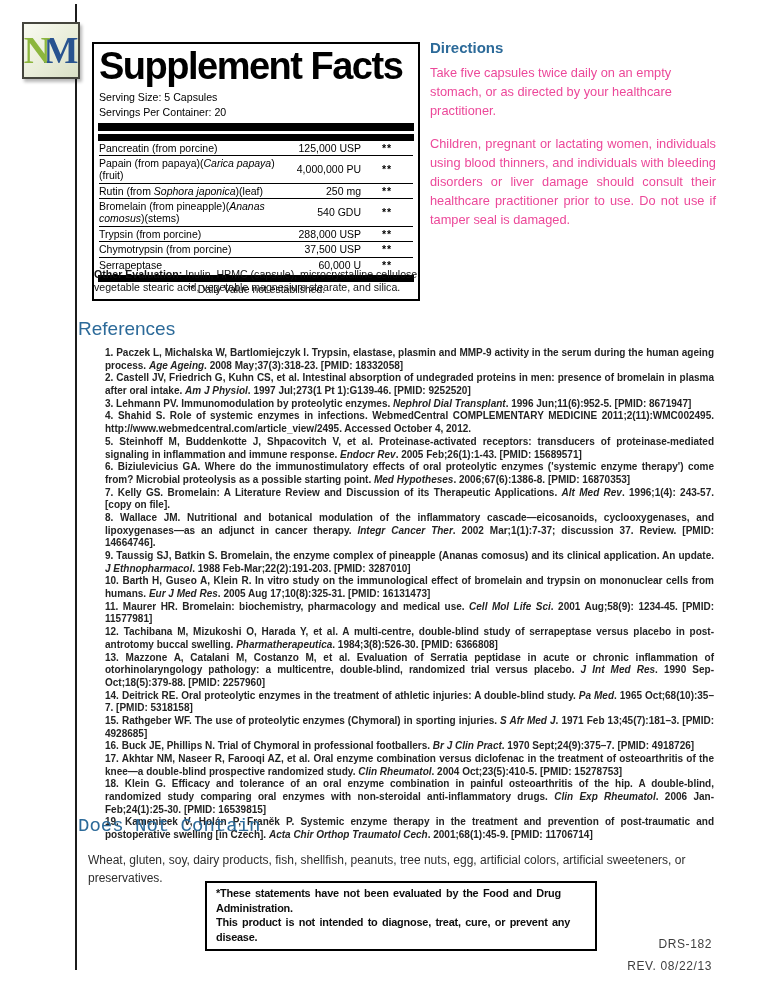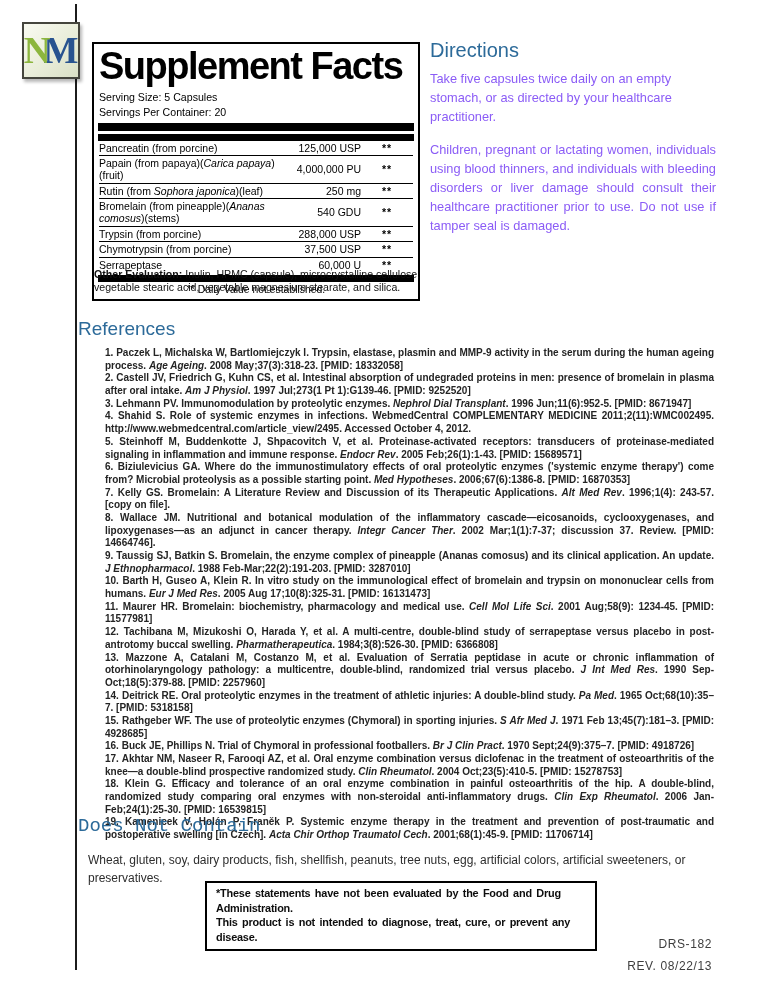--- a/index.html
+++ b/index.html
@@ -29,22 +29,22 @@
   .sf-row:last-child{border-bottom:none;}
   .sf-row .nm{flex:1;}
   .sf-row .amt{width:84px;text-align:right;white-space:nowrap;}
   .sf-row .dv{width:52px;text-align:center;font-weight:bold;letter-spacing:1px;}
   .sf-foot{font-size:10.4px;padding:2px 0 1px;text-align:center;}
   .other{position:absolute;left:94px;top:268px;width:332px;font-size:10.6px;line-height:1.22;color:#111;}
 
   
   .directions{position:absolute;left:430px;top:39px;width:286px;}
   h2.sec{font-weight:normal;color:#2c6a99;margin:0 0 8px;}
-  .directions h2.sec{font-size:20px;}
-  .directions p{font-size:12.8px;line-height:1.47;margin:0 0 15px;color:#8b5cf6;}
+  .directions h2.sec{font-size:15px;font-weight:bold;}
+  .directions p{font-size:12.8px;line-height:1.47;margin:0 0 15px;color:#ec4899;}
   .directions p.just{text-align:justify;}
 
   
   .references{position:absolute;left:78px;top:318px;width:636px;}
   .references h2.sec{font-size:19px;margin:0 0 7px;}
   .ref-list{margin-left:27px;font-size:10px;line-height:1.27;color:#242424;text-align:justify;font-weight:bold;}
   .ref-list i{font-style:italic;}
 
   
   .dnc{position:absolute;left:78px;top:815px;width:642px;}

